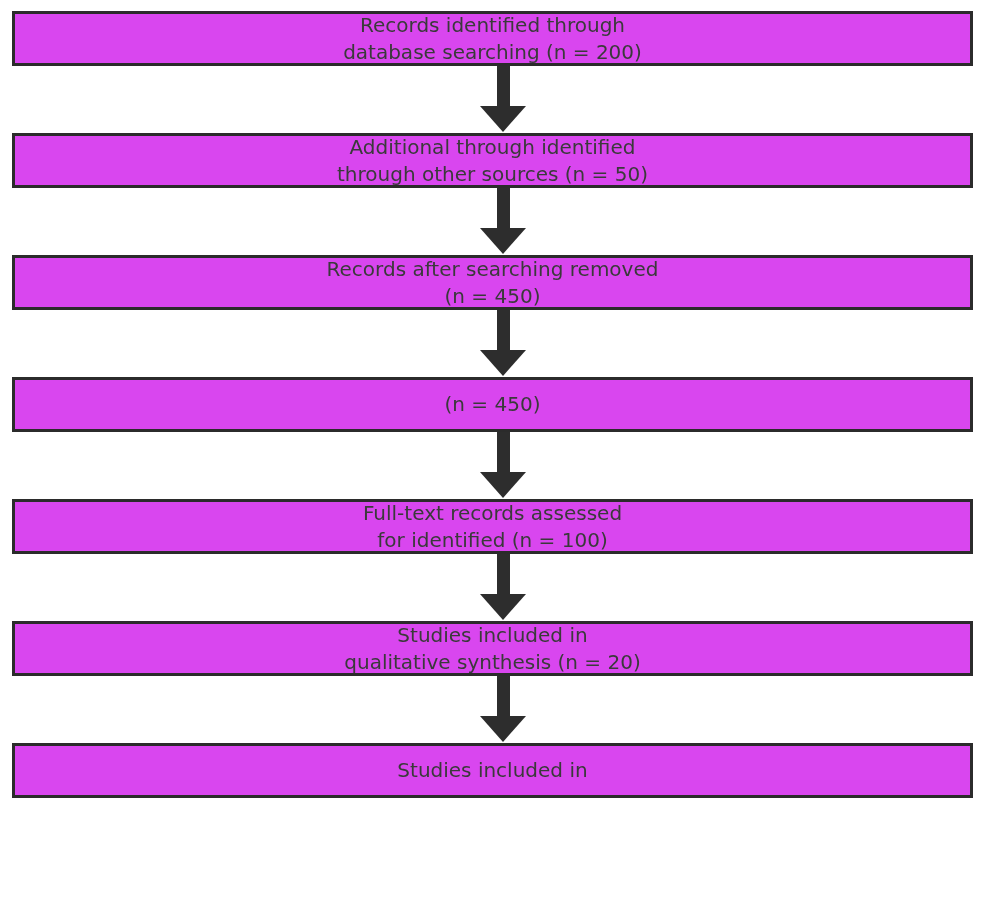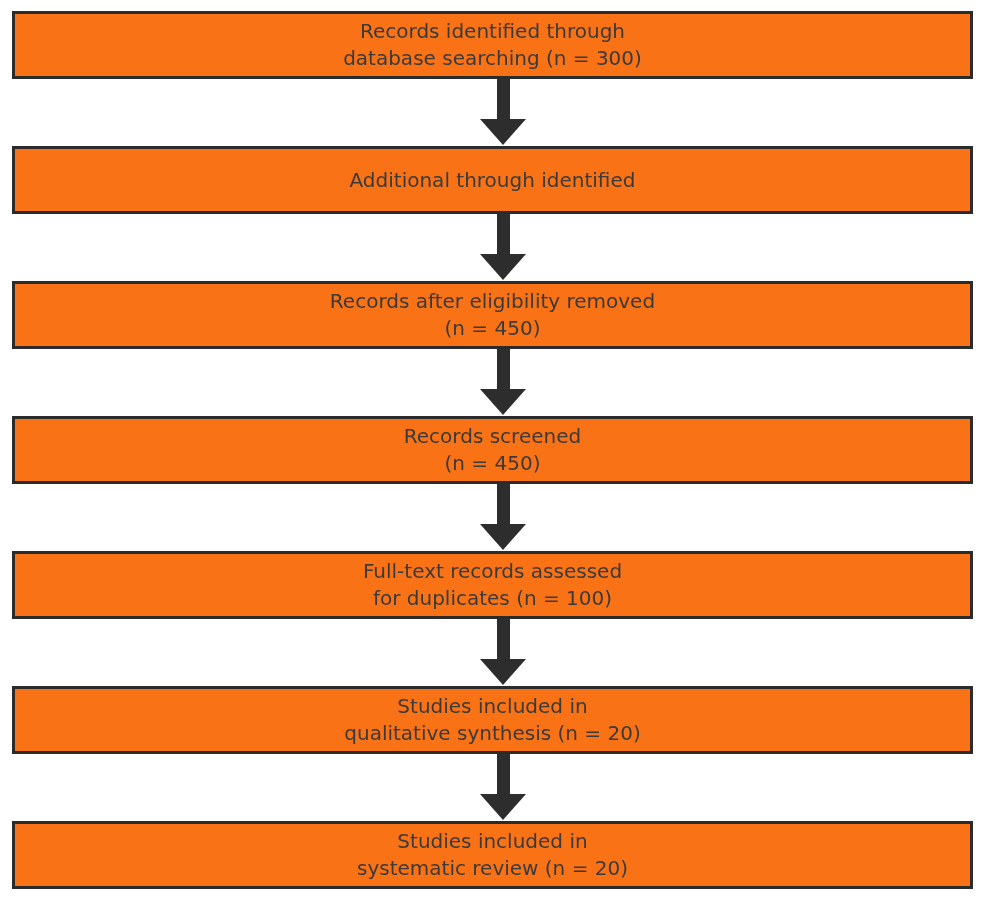--- a/index.html
+++ b/index.html
@@ -12,23 +12,23 @@
     font-family: "DejaVu Sans", "Liberation Sans", sans-serif;
   }
   .flow {
     padding-top: 11px;
     width: 986px;
     box-sizing: border-box;
   }
   .box {
     margin-left: 12px;
     margin-right: 13px;
-    height: 68px;
+    height: 55px;
     border: 3px solid #2b2b2b;
-    background: #f97316;
+    background: #d946ef;
     box-sizing: border-box;
     display: flex;
     flex-direction: column;
     justify-content: center;
     align-items: center;
   }
   .box .line {
     font-size: 20px;
     line-height: 27px;
     color: #3a3a3a;
@@ -56,75 +56,74 @@
     border-top: 26px solid #2d2d2d;
   }
 </style>
 </head>
 <body>
 
 <div class="flow">
 
   <div class="box">
     <div class="line">Records identified through</div>
-    <div class="line">database searching (n = 300)</div>
+    <div class="line">database searching (n = 200)</div>
   </div>
 
   <div class="arrow">
     <div class="shaft"></div>
     <div class="head"></div>
   </div>
 
   <div class="box">
     <div class="line">Additional through identified</div>
+    <div class="line">through other sources (n = 50)</div>
   </div>
 
   <div class="arrow">
     <div class="shaft"></div>
     <div class="head"></div>
   </div>
 
   <div class="box">
-    <div class="line">Records after eligibility removed</div>
+    <div class="line">Records after searching removed</div>
     <div class="line">(n = 450)</div>
   </div>
 
   <div class="arrow">
     <div class="shaft"></div>
     <div class="head"></div>
   </div>
 
   <div class="box">
-    <div class="line">Records screened</div>
     <div class="line">(n = 450)</div>
   </div>
 
   <div class="arrow">
     <div class="shaft"></div>
     <div class="head"></div>
   </div>
 
   <div class="box">
     <div class="line">Full-text records assessed</div>
-    <div class="line">for duplicates (n = 100)</div>
+    <div class="line">for identified (n = 100)</div>
   </div>
 
   <div class="arrow">
     <div class="shaft"></div>
     <div class="head"></div>
   </div>
 
   <div class="box">
     <div class="line">Studies included in</div>
     <div class="line">qualitative synthesis (n = 20)</div>
   </div>
 
   <div class="arrow">
     <div class="shaft"></div>
     <div class="head"></div>
   </div>
 
   <div class="box">
     <div class="line">Studies included in</div>
-    <div class="line">systematic review (n = 20)</div>
   </div>
 
 </div>
 
 </body></html>

